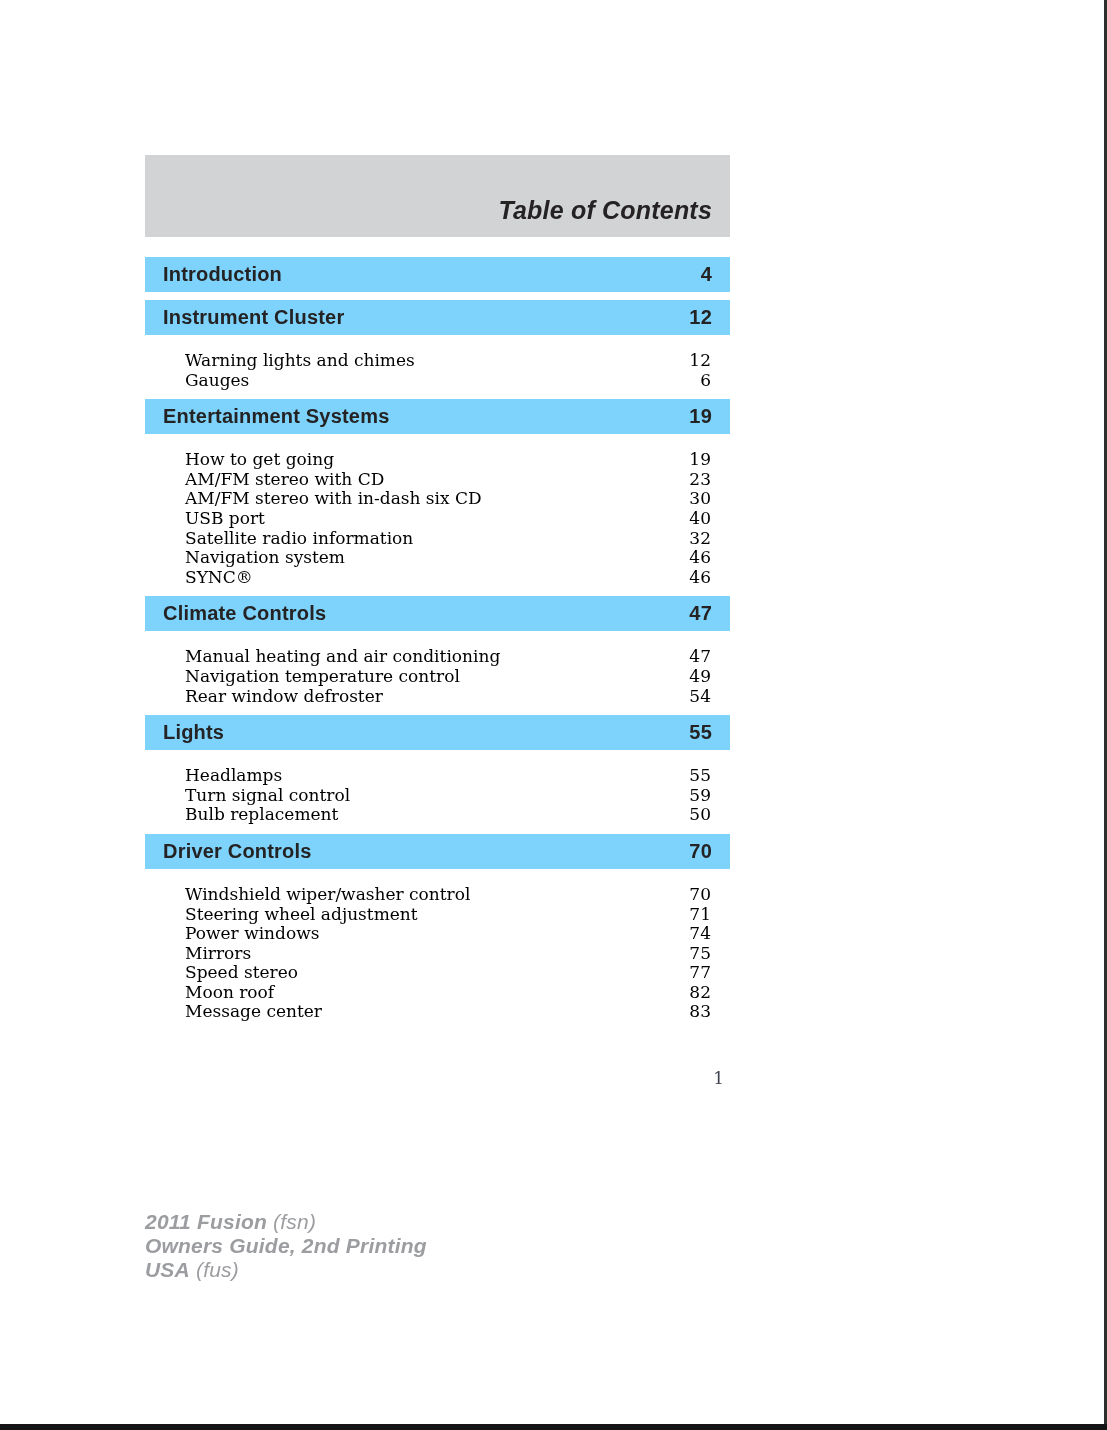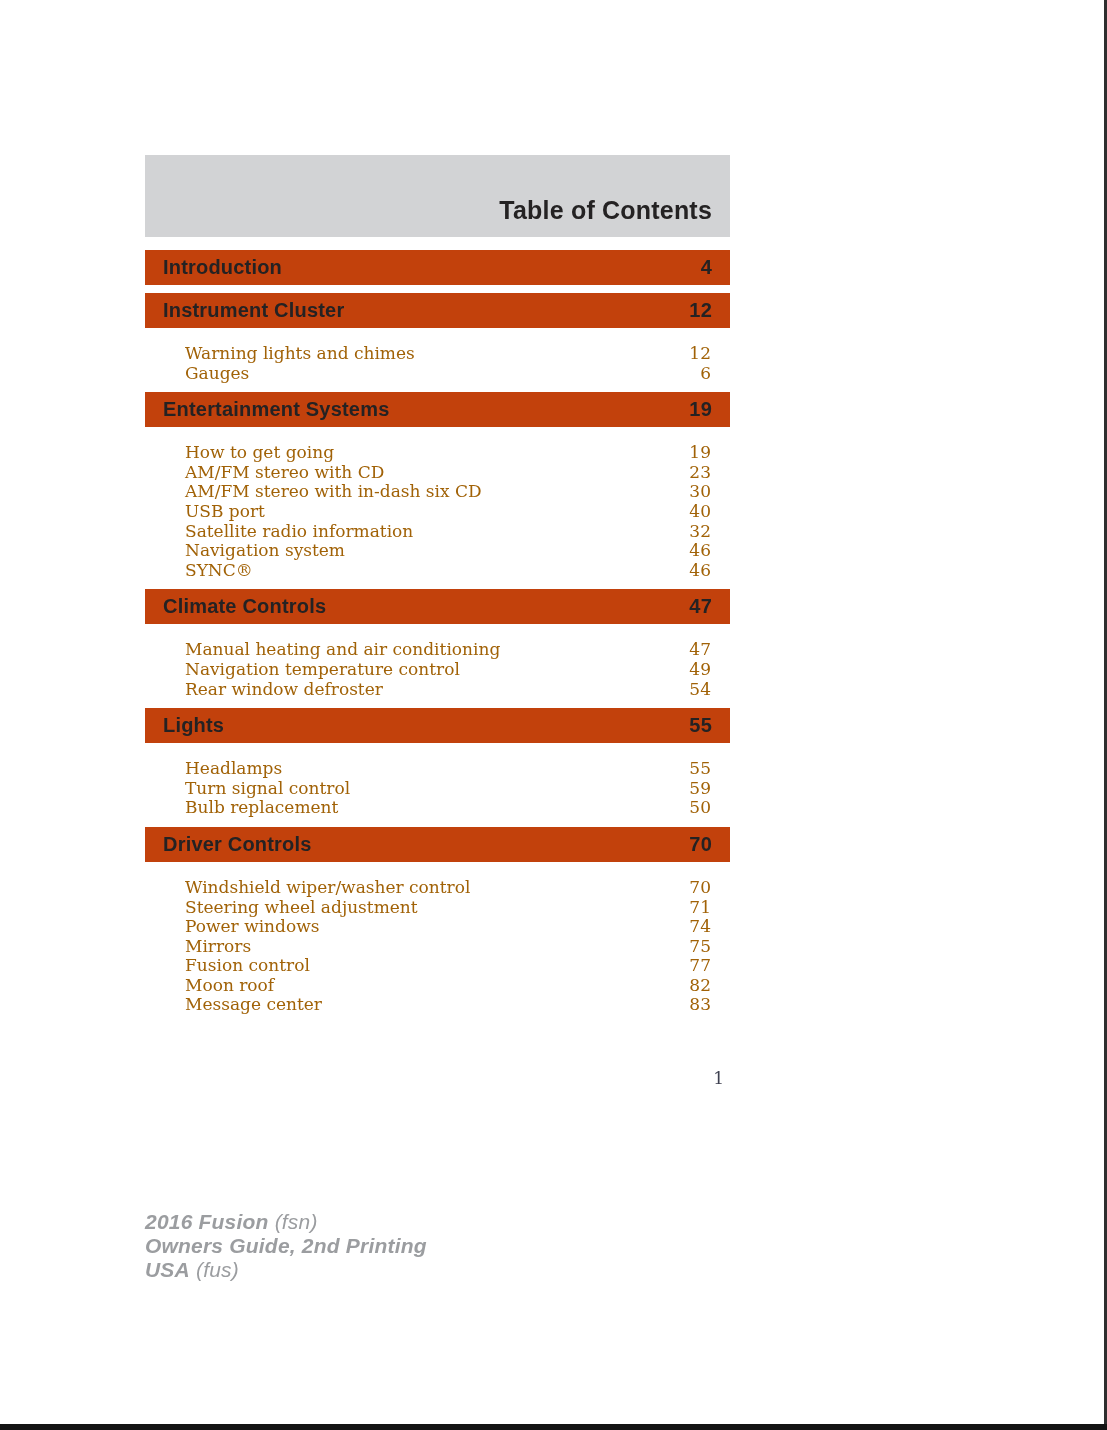--- a/index.html
+++ b/index.html
@@ -22,27 +22,28 @@
     position:absolute;left:145px;top:155px;width:585px;
   }
   .toc-header{
     background:#d2d3d5;
     height:82px;
     display:flex;
     align-items:flex-end;
     justify-content:flex-end;
     padding:0 18px 12px 18px;
     box-sizing:border-box;
-    margin-bottom:13px;
+    margin-bottom:20px;
+    font-style:italic;
   }
   .toc-header .title{
     font-size:25px;font-weight:bold;color:#242223;letter-spacing:0.2px;
   }
   .section-row{
-    background:#c2410c;
+    background:#7dd3fc;
     height:35px;
     display:flex;
     align-items:center;
     justify-content:space-between;
     padding:0 18px;
     box-sizing:border-box;
     margin-bottom:8px;
   }
   .section-row .label,
   .section-row .pg{
@@ -52,21 +53,21 @@
     padding:8px 0 9px 0;
   }
   .item-row{
     display:flex;
     justify-content:space-between;
     padding-left:40px;
     padding-right:19px;
     font-family:"DejaVu Serif","Liberation Serif",serif;
     font-size:17px;
     line-height:19.6px;
-    color:#a16207;
+    color:#000000;
   }
   .page-number{
     position:absolute;
     left:145px;
     top:1068px;
     width:585px;
     text-align:right;
     padding-right:6px;
     box-sizing:border-box;
     font-family:"DejaVu Serif","Liberation Serif",serif;
@@ -229,40 +230,40 @@
     <span>Power windows</span>
     <span>74</span>
   </div>
 
   <div class="item-row">
     <span>Mirrors</span>
     <span>75</span>
   </div>
 
   <div class="item-row">
-    <span>Fusion control</span>
+    <span>Speed stereo</span>
     <span>77</span>
   </div>
 
   <div class="item-row">
     <span>Moon roof</span>
     <span>82</span>
   </div>
 
   <div class="item-row">
     <span>Message center</span>
     <span>83</span>
   </div>
 </div>
   </div>
 </div>
 </div>
 
 <div class="page-number">1</div>
 
 <div class="footer">
-  <div><span class="b">2016 Fusion</span> <span>(fsn)</span></div>
+  <div><span class="b">2011 Fusion</span> <span>(fsn)</span></div>
   <div><span class="b">Owners Guide, 2nd Printing</span></div>
   <div><span class="b">USA</span> <span>(fus)</span></div>
 </div>
 
 <div class="scan-right-edge"></div>
 <div class="scan-bottom-edge"></div>
 
 </body></html>

